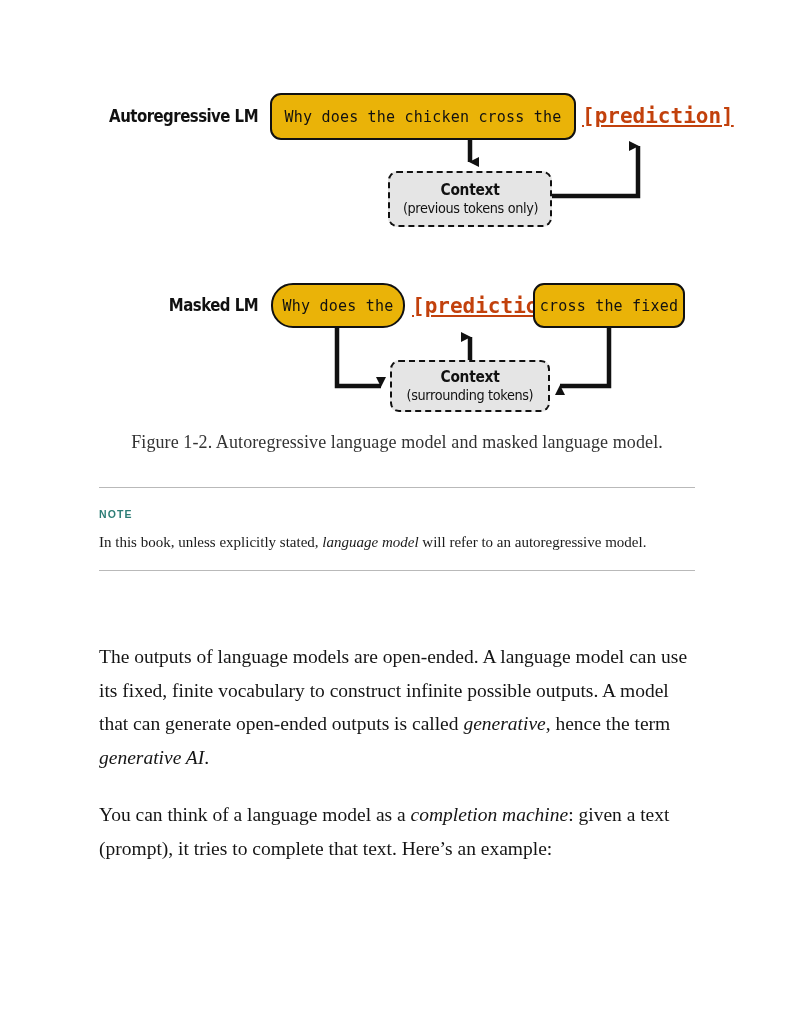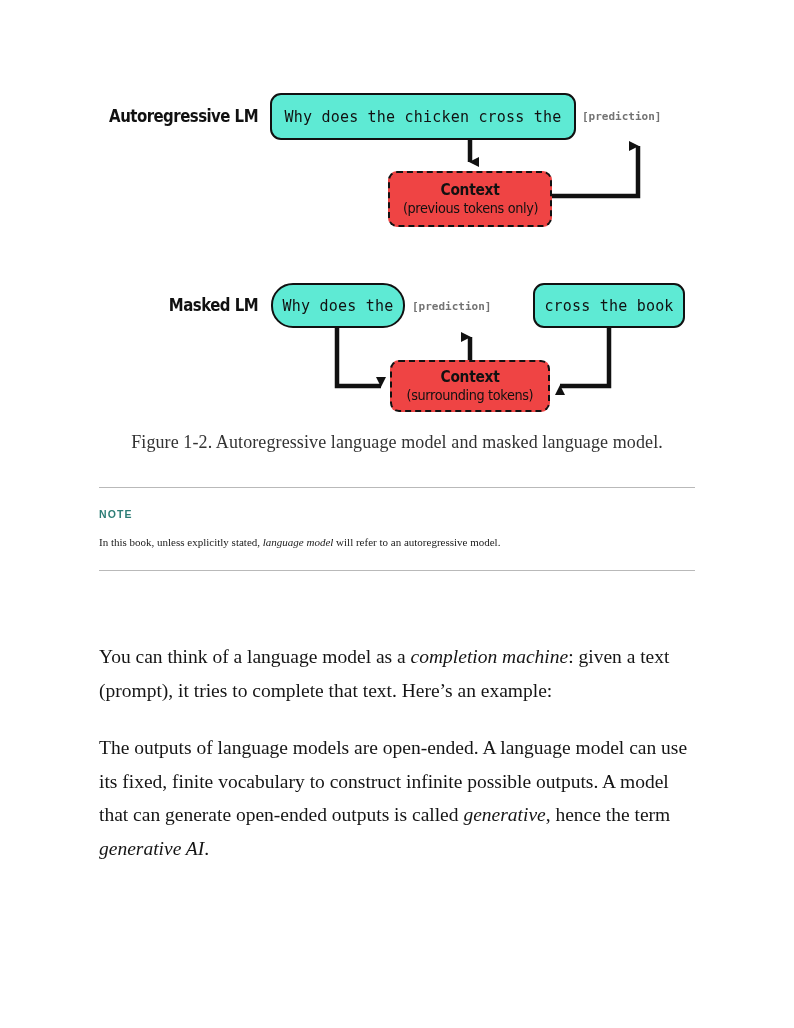--- a/index.html
+++ b/index.html
@@ -43,48 +43,49 @@
     transform: scaleX(0.88);
     transform-origin: right center;
     text-align: right;
     white-space: nowrap;
   }
 
   .token-box {
     position: absolute;
     border: 2.5px solid #111111;
     border-radius: 11px;
-    background: #5eead4;
+    background: #eab308;
     box-sizing: border-box;
     display: flex;
     align-items: center;
     justify-content: center;
     font-family: "DejaVu Sans Mono", "Liberation Mono", monospace;
     font-size: 15px;
     color: #111111;
     letter-spacing: 0.2px;
     white-space: nowrap;
   }
 
   .prediction {
     position: absolute;
     font-family: "DejaVu Sans Mono", "Liberation Mono", monospace;
-    font-size: 11px;
-    font-weight: bold;
-    color: #737373;
+    font-size: 21px;
+    font-weight: bold;
+    color: #c2410c;
     white-space: nowrap;
     display: flex;
     align-items: center;
+    text-decoration: underline;
   }
 
   .context-box {
     position: absolute;
     border: 2.5px dashed #111111;
     border-radius: 9px;
-    background: #ef4444;
+    background: #e5e5e5;
     box-sizing: border-box;
     display: flex;
     flex-direction: column;
     align-items: center;
     justify-content: center;
     font-family: "DejaVu Sans", "Liberation Sans", sans-serif;
     color: #111111;
     text-align: center;
   }
   .context-title {
@@ -138,21 +139,21 @@
   .note-label {
     font-family: "Liberation Sans", sans-serif;
     font-size: 10.5px;
     font-weight: bold;
     letter-spacing: 1.1px;
     color: #2d7d76;
     margin-top: 20px;
   }
   .note-text {
     font-family: "Liberation Serif", serif;
-    font-size: 11px;
+    font-size: 15px;
     line-height: 28px;
     color: #1a1a1a;
     margin-top: 8px;
     margin-bottom: 14px;
   }
   .note-text i { font-style: italic; }
 
   
   .body {
     position: absolute;
@@ -213,36 +214,36 @@
       <div class="context-title">Context</div>
       <div class="context-sub">(previous tokens only)</div>
     </div>
 
     <div class="diagram-label" style="left:0px; top:295px; width:258px;">Masked LM</div>
 
     <div class="token-box" style="left:271px; top:283px; width:134px; height:45px;border-radius:22px;">Why does the</div>
 
     <div class="prediction" style="left:412px; top:293px; height:26px;">[prediction]</div>
 
-    <div class="token-box" style="left:533px; top:283px; width:152px; height:45px;">cross the book</div>
+    <div class="token-box" style="left:533px; top:283px; width:152px; height:45px;">cross the fixed</div>
 
     <div class="context-box" style="left:390px; top:360px; width:160px; height:52px;">
       <div class="context-title">Context</div>
       <div class="context-sub">(surrounding tokens)</div>
     </div>
   </div>
 
   <div class="caption">Figure 1-2. Autoregressive language model and masked language model.</div>
 
   <div class="note-block">
     <div class="note-rule"></div>
     <div class="note-label">NOTE</div>
     <div class="note-text"><span>In this book, unless explicitly stated, </span><i>language model</i><span> will refer to an autoregressive model.</span></div>
     <div class="note-rule"></div>
   </div>
 
   <div class="body">
+    <p><span>The outputs of language models are open-ended. A language model can use its fixed, finite vocabulary to construct infinite possible outputs. A model that can generate open-ended outputs is called </span><i>generative</i><span>, hence the term </span><i>generative AI</i><span>.</span></p>
+
     <p><span>You can think of a language model as a </span><i>completion machine</i><span>: given a text (prompt), it tries to complete that text. Here’s an example:</span></p>
-
-    <p><span>The outputs of language models are open-ended. A language model can use its fixed, finite vocabulary to construct infinite possible outputs. A model that can generate open-ended outputs is called </span><i>generative</i><span>, hence the term </span><i>generative AI</i><span>.</span></p>
   </div>
 
 </div>
 
 </body></html>

